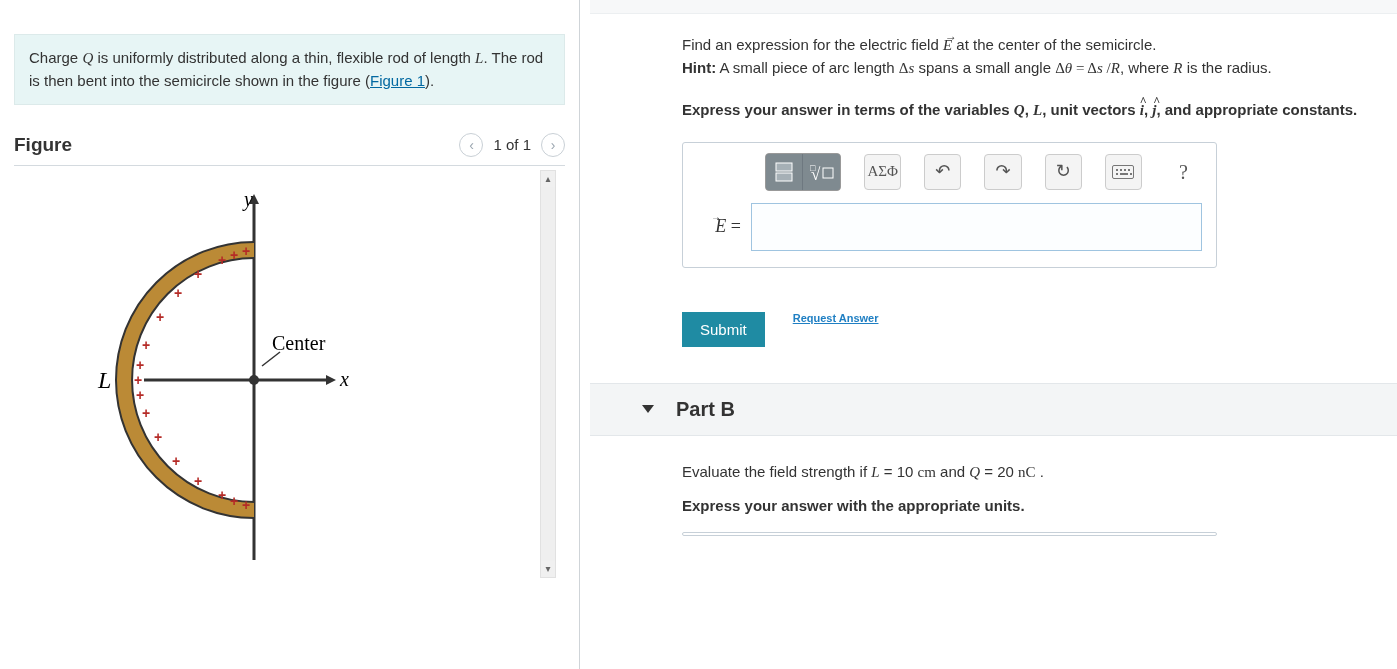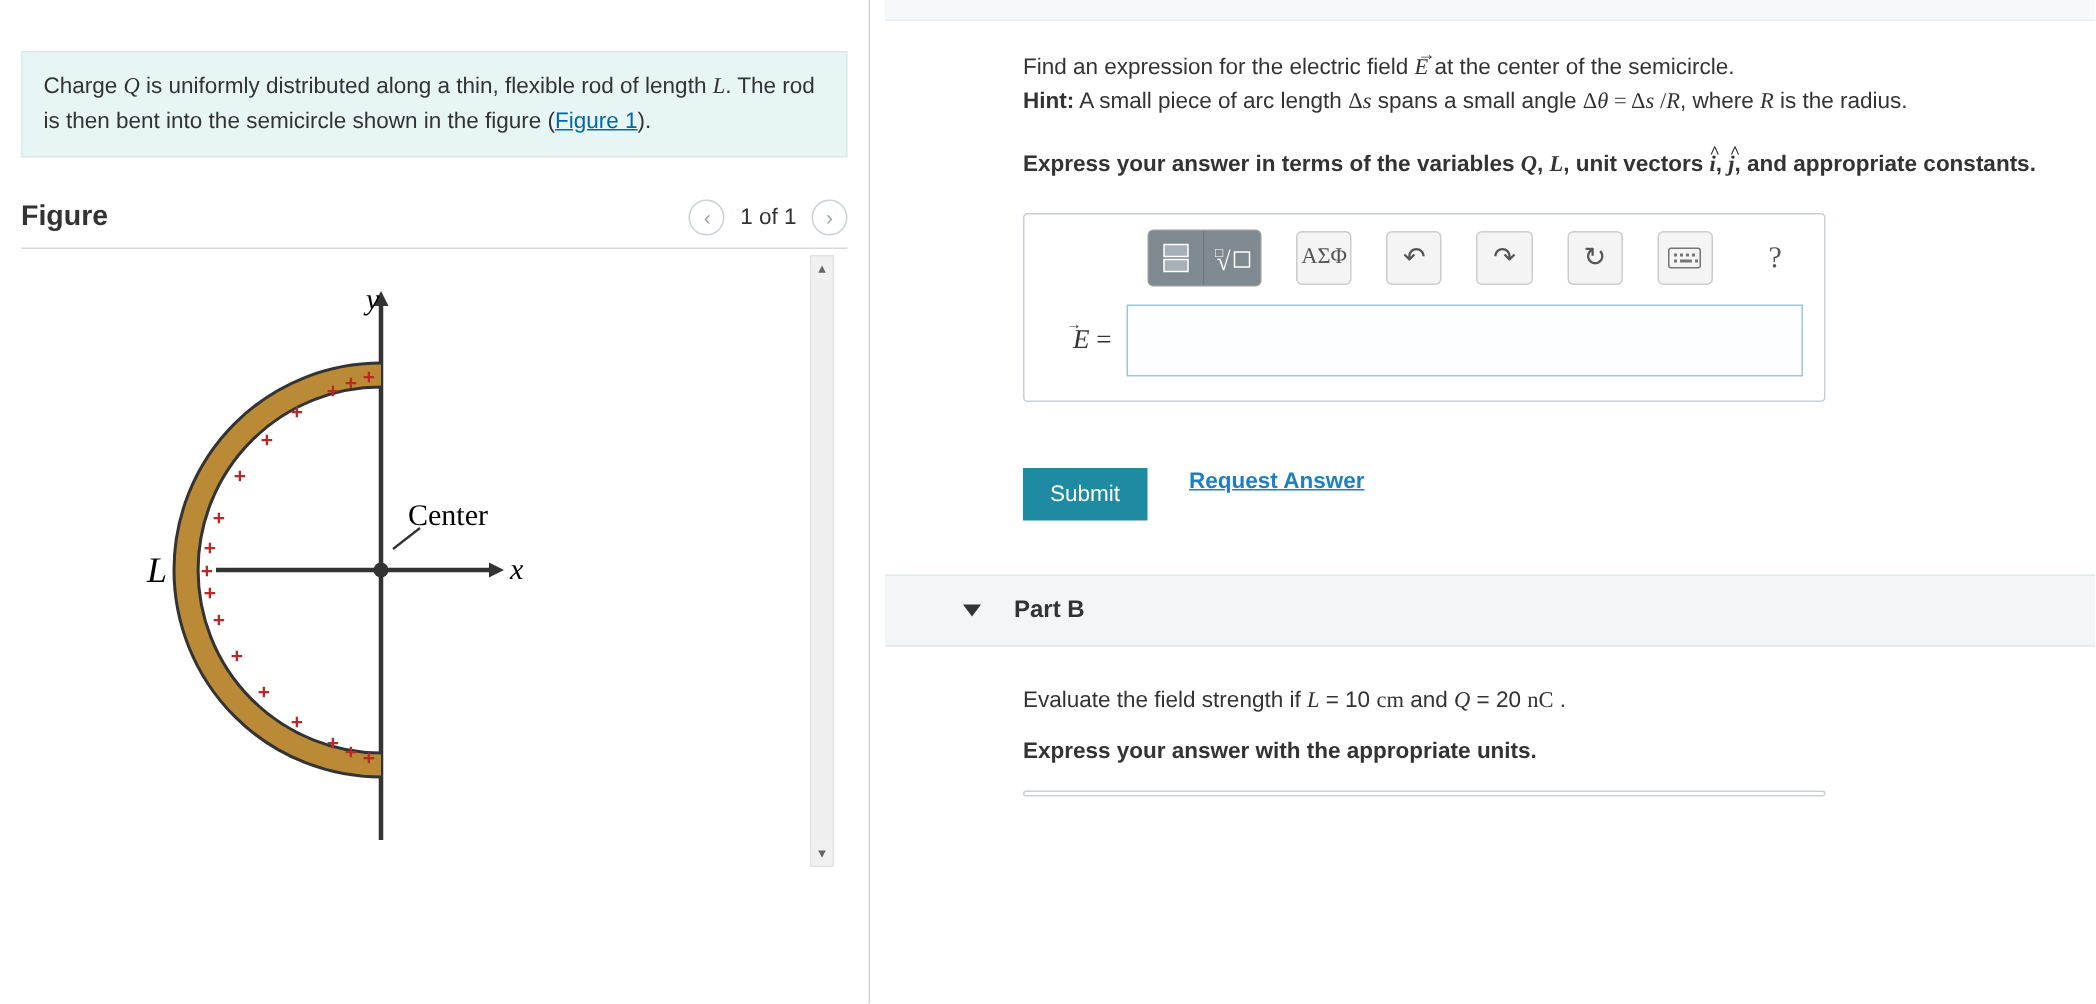--- a/index.html
+++ b/index.html
@@ -143,21 +143,21 @@
     border:1px solid #9fc4e0;
     background:#fcfeff;
   }
 
   .submit-row { margin: 24px 0 4px 92px; display:flex; align-items:flex-start; gap:28px; }
   .submit-btn {
     background:#1f8ba3; color:#fff;
     border:none; padding:9px 18px;
     font-size:15px; cursor:pointer;
   }
-  .req-ans { color:#1f7fc3; text-decoration:underline; font-weight:bold; font-size:15px; cursor:pointer; }
+  .req-ans { color:#1f7fc3; text-decoration:underline; font-weight:bold; font-size:11px; cursor:pointer; }
 
   .part-header {
     background:#f3f5f6;
     border-top:1px solid #e3e7ea;
     border-bottom:1px solid #e3e7ea;
     padding:14px 14px 14px 52px;
     display:flex; align-items:center; gap:22px;
     margin-top: 36px;
   }
   .collapse-tri {
@@ -307,21 +307,21 @@
     </div>
   </div>
 
   <div class="submit-row">
     <button class="submit-btn">Submit</button>
     <span class="req-ans">Request Answer</span>
   </div>
 
   <div class="part-header">
     <span class="collapse-tri"></span>
-    <span class="bold" style="font-size:16px;">Part B</span>
+    <span class="bold" style="font-size:20px;">Part B</span>
   </div>
 
   <div class="partb-body">
     <span>Evaluate the field strength if </span><span class="ital">L</span><span> = </span><span>10 </span><span style="font-family:'Times New Roman',serif;">cm</span><span> and </span><span class="ital">Q</span><span> = </span><span>20 </span><span style="font-family:Liberation Serif, serif;">nC</span><span> .</span>
     <div style="height:10px;"></div>
     <span class="bold">Express your answer with the appropriate units.</span>
     <div style="height:14px;"></div>
     <div style="border:1px solid #c7d0d8;border-radius:3px;height:4px;width:535px;"></div>
   </div>
 

